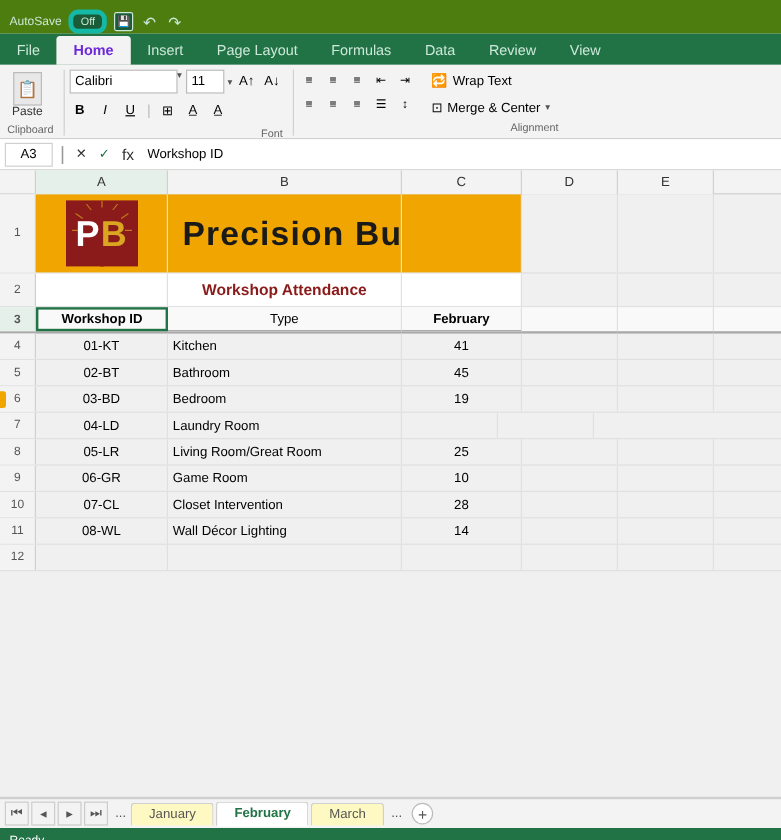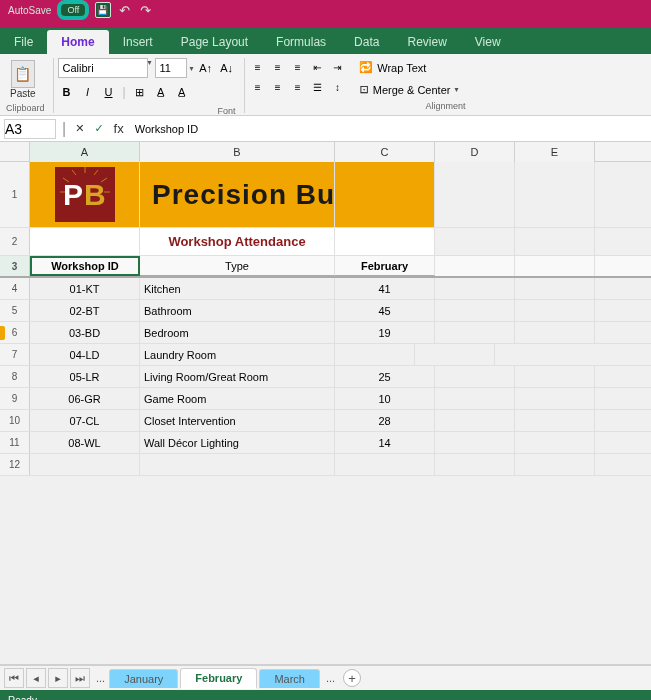--- a/index.html
+++ b/index.html
@@ -7,24 +7,24 @@
       font-family: 'Segoe UI', Arial, sans-serif;
       font-size: 12px;
       background: #f0f0f0;
       width: 651px;
       height: 700px;
       overflow: hidden;
     }
 
     
     .title-bar {
-      background: #be185d;
+      background: #4d7c0f;
       height: 28px;
       display: flex;
-      align-items: flex-start;
+      align-items: flex-end;
       padding: 0 8px;
       color: white;
       font-size: 11px;
     }
     .title-bar-left {
       display: flex;
       align-items: center;
       gap: 6px;
     }
     .autosave-label { font-size: 10px; color: #cce8d8; }
@@ -178,25 +178,25 @@
       align-items: center;
       background: white;
       border-bottom: 1px solid #d0d0d0;
       height: 26px;
       padding: 0 4px;
       gap: 4px;
     }
     .cell-ref {
       border: 1px solid #d0d0d0;
       background: white;
-      width: 52px;
+      width: 40px;
       height: 20px;
       display: flex; align-items: center;
-      padding: 0 0;
-      font-size: 14px;
+      padding: 0 12px;
+      font-size: 11px;
     }
     .formula-divider { color: #999; font-size: 16px; padding: 0 2px; }
     .formula-x { color: #333; font-size: 11px; cursor: pointer; padding: 0 3px; }
     .formula-check { color: #217346; font-size: 11px; cursor: pointer; padding: 0 3px; }
     .formula-fx { color: #333; font-size: 13px; padding: 0 3px; }
     .formula-input {
       flex: 1;
       border: none;
       outline: none;
       font-size: 11px;
@@ -305,21 +305,21 @@
       color: #555;
       border: 1px solid #ccc;
       background: #f3f3f3;
       margin-right: 2px;
     }
     .sheet-tab {
       padding: 3px 14px;
       font-size: 11px;
       border: 1px solid #d0d0d0;
       border-bottom: none;
-      background: #7dd3fc;
+      background: #fef9c3;
       cursor: pointer;
       color: #555;
       margin-right: 2px;
       border-radius: 3px 3px 0 0;
     }
     .sheet-tab.active {
       background: white;
       color: #333;
       font-weight: bold;
       border-bottom: 2px solid white;

